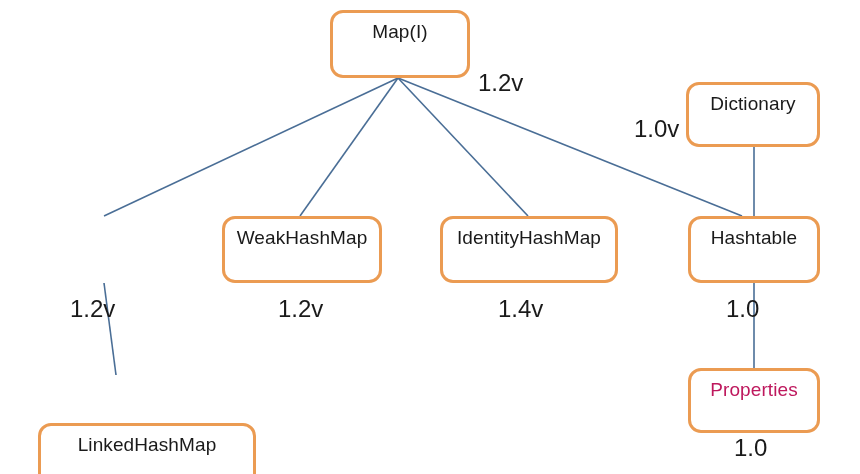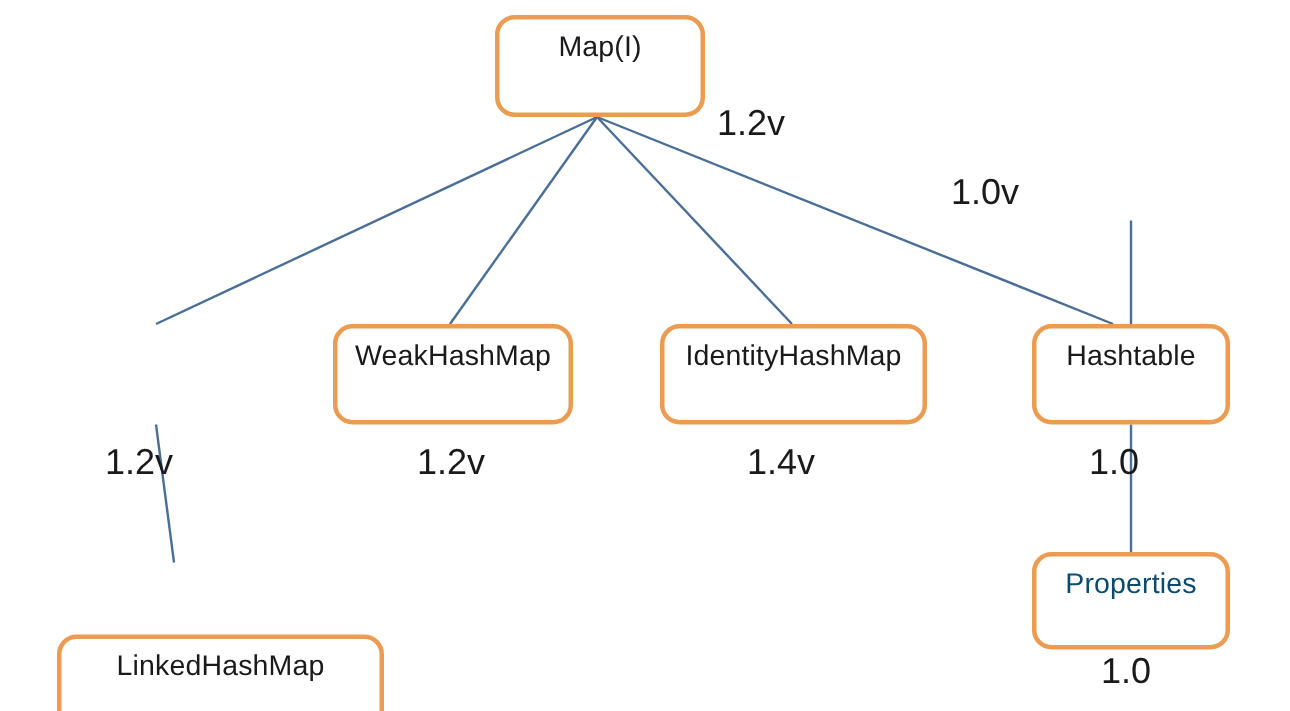--- a/index.html
+++ b/index.html
@@ -71,35 +71,38 @@
       <line x1="398" y1="78" x2="300" y2="216" stroke="#4a6e96" stroke-width="1.6"></line>
       <line x1="398" y1="78" x2="528" y2="216" stroke="#4a6e96" stroke-width="1.6"></line>
       <line x1="398" y1="78" x2="742" y2="216" stroke="#4a6e96" stroke-width="1.6"></line>
       <line x1="754" y1="147" x2="754" y2="216" stroke="#4a6e96" stroke-width="1.6"></line>
       <line x1="104" y1="283" x2="116" y2="375" stroke="#4a6e96" stroke-width="1.6"></line>
       <line x1="754" y1="283" x2="754" y2="368" stroke="#4a6e96" stroke-width="1.6"></line>
     </svg>
 <div class="node" style="left: 330px; top: 10px; width: 140px; height: 68px; border-color: rgb(235, 155, 82); background: rgb(255, 255, 255);">
       <div class="node-label" style="color: rgb(26, 26, 26);">Map(I)</div>
     </div>
+    <div class="node" style="left: 686px; top: 82px; width: 134px; height: 65px; border-color: rgb(235, 155, 82); background: rgb(255, 255, 255);">
+      <div class="node-label" style="color: rgb(26, 26, 26);">Dictionary</div>
+    </div>
     <div class="node" style="left: 222px; top: 216px; width: 160px; height: 67px; border-color: rgb(235, 155, 82); background: rgb(255, 255, 255);">
       <div class="node-label" style="color: rgb(26, 26, 26);">WeakHashMap</div>
     </div>
     <div class="node" style="left: 440px; top: 216px; width: 178px; height: 67px; border-color: rgb(235, 155, 82); background: rgb(255, 255, 255); text-decoration: underline;">
       <div class="node-label" style="color: rgb(26, 26, 26);">IdentityHashMap</div>
     </div>
     <div class="node" style="left: 688px; top: 216px; width: 132px; height: 67px; border-color: rgb(235, 155, 82); background: rgb(255, 255, 255);">
       <div class="node-label" style="color: rgb(26, 26, 26);">Hashtable</div>
     </div>
     <div class="node" style="left: 38px; top: 375px; width: 218px; height: 75px; border-color: rgb(235, 155, 82); background: rgb(255, 255, 255); margin-top: 48px;">
       <div class="node-label" style="color: rgb(26, 26, 26);">LinkedHashMap</div>
       <div class="inner-version" style="color: rgb(26, 26, 26);">1.4v</div>
     </div>
     <div class="node" style="left: 688px; top: 368px; width: 132px; height: 65px; border-color: rgb(235, 155, 82); background: rgb(255, 255, 255);">
-      <div class="node-label" style="color: #0c4a6e;">Properties</div>
+      <div class="node-label" style="color: #be185d;">Properties</div>
     </div>
     <div class="edge-version" style="left: 478px; top: 69px; color: rgb(26, 26, 26);">1.2v</div>
     <div class="edge-version" style="left: 634px; top: 115px; color: rgb(26, 26, 26);">1.0v</div>
     <div class="edge-version" style="left: 70px; top: 295px; color: rgb(26, 26, 26);">1.2v</div>
     <div class="edge-version" style="left: 278px; top: 295px; color: rgb(26, 26, 26);">1.2v</div>
     <div class="edge-version" style="left: 498px; top: 295px; color: rgb(26, 26, 26);">1.4v</div>
     <div class="edge-version" style="left: 726px; top: 295px; color: rgb(26, 26, 26);">1.0</div>
     <div class="edge-version" style="left: 734px; top: 434px; color: rgb(26, 26, 26);">1.0</div>
   </div>
 

